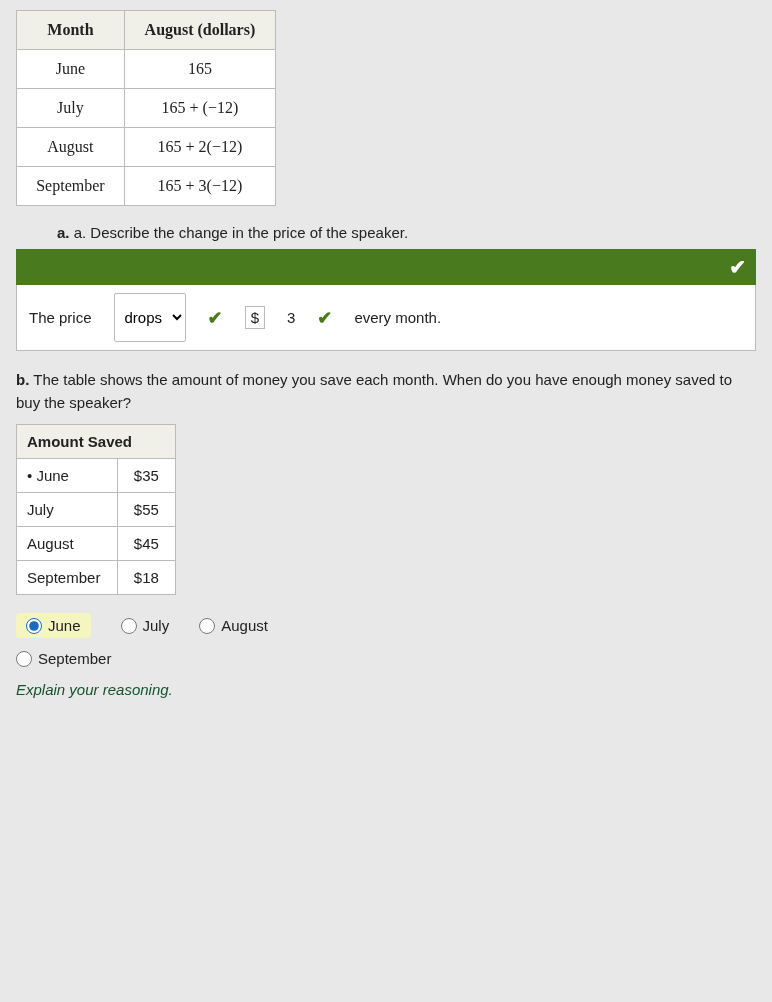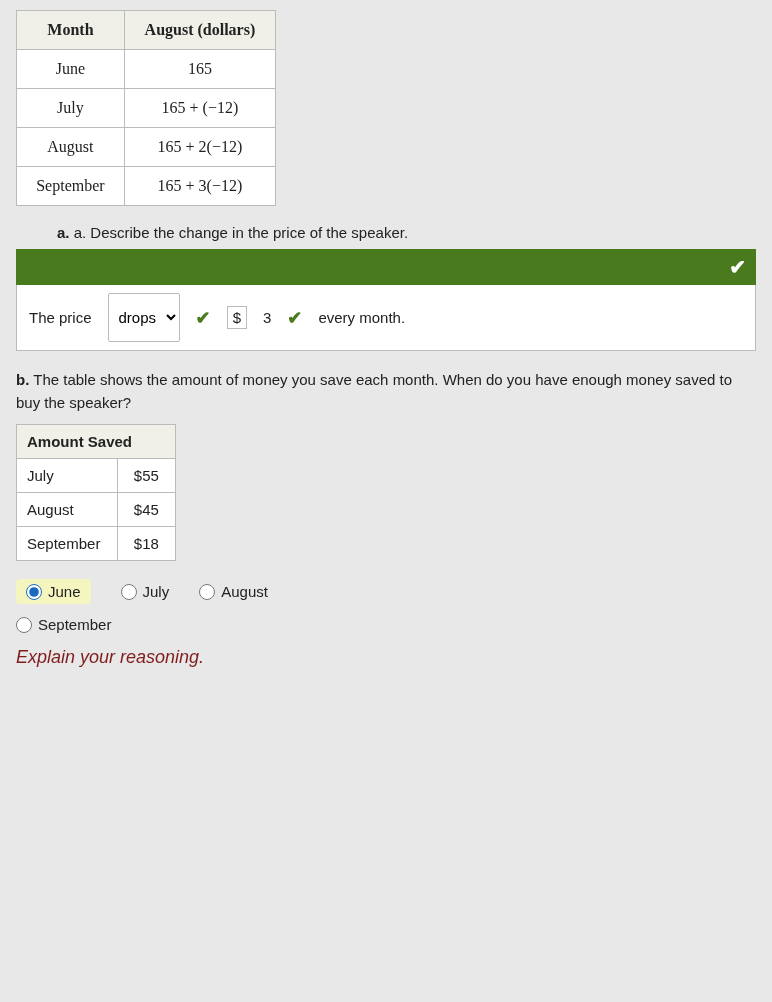--- a/index.html
+++ b/index.html
@@ -58,21 +58,21 @@
       font-weight: bold;
     }
 
     .answer-sentence {
       background: #fff;
       border: 1.5px solid #bbb;
       border-top: none;
       display: flex;
       align-items: center;
       padding: 8px 12px;
-      gap: 16px;
+      gap: 22px;
       margin-bottom: 18px;
       font-size: 15px;
     }
     .answer-sentence select {
       border: 1.5px solid #bbb;
       background: #fff;
       font-size: 15px;
       padding: 14px 6px;
       border-radius: 2px;
     }
@@ -141,23 +141,23 @@
       padding: 4px 10px;
     }
     .radio-option input[type=radio] {
       accent-color: #1a6abf;
       width: 16px;
       height: 16px;
     }
 
     
     .explain-label {
-      font-size: 18px;
+      font-size: 15px;
       font-style: italic;
-      color: #7f1d1d;
+      color: #14532d;
       margin-top: 14px;
     }
   </style>
 </head>
 <body>
 
 <table class="price-table">
   <thead>
     <tr>
       <th>Month</th>
@@ -209,20 +209,24 @@
   <b>b.</b> <span>The table shows the amount of money you save each month. When do you have enough money saved to buy the speaker?</span>
 </p>
 
 <table class="saved-table">
   <thead>
     <tr>
       <th colspan="2">Amount Saved</th>
     </tr>
   </thead>
   <tbody id="saved-table-body">
+  <tr>
+        <td>• June</td>
+        <td>$35</td>
+      </tr>
       <tr>
         <td>July</td>
         <td>$55</td>
       </tr>
       <tr>
         <td>August</td>
         <td>$45</td>
       </tr>
       <tr>
         <td>September</td>

